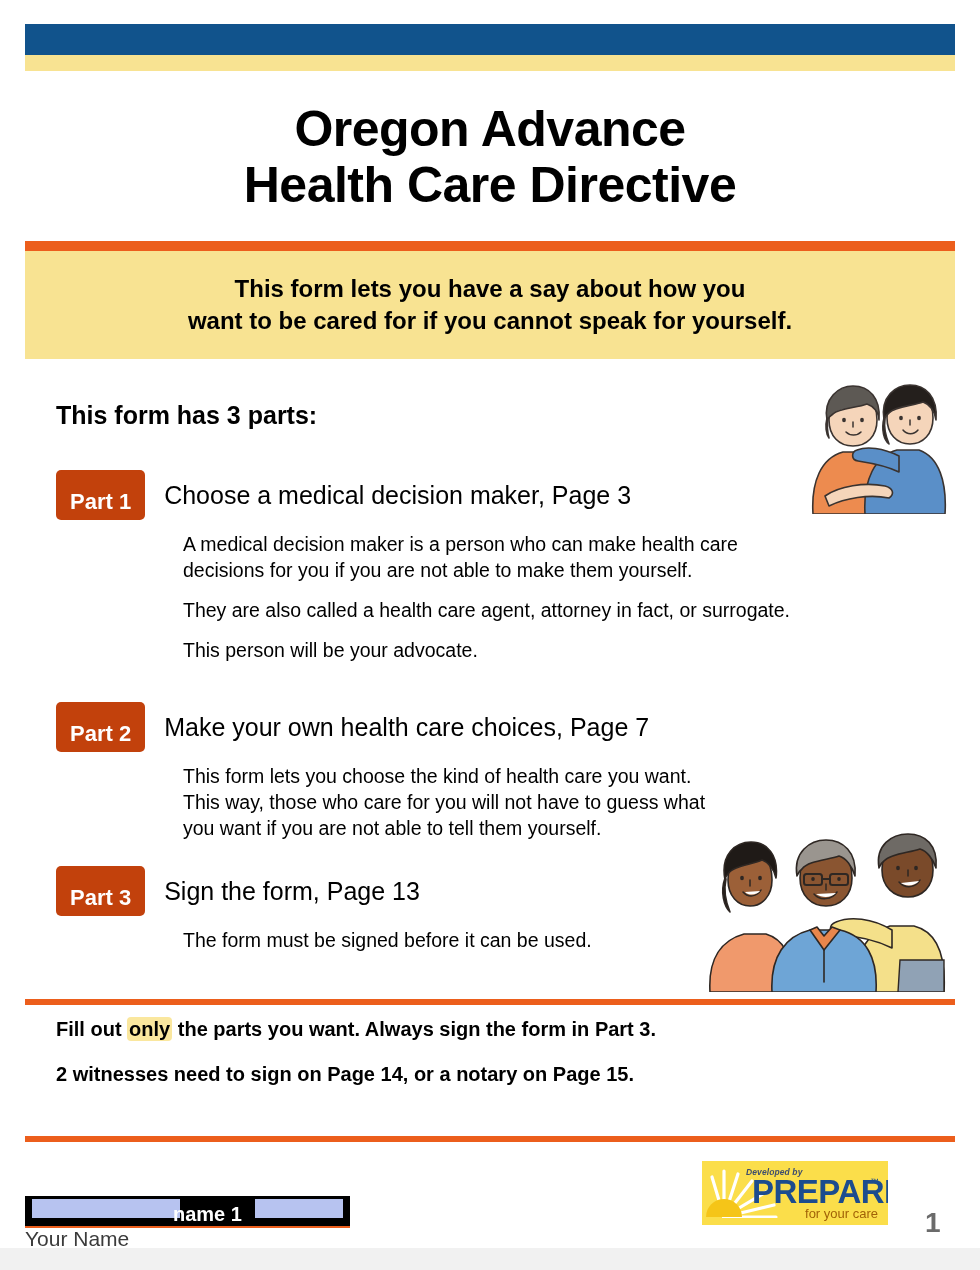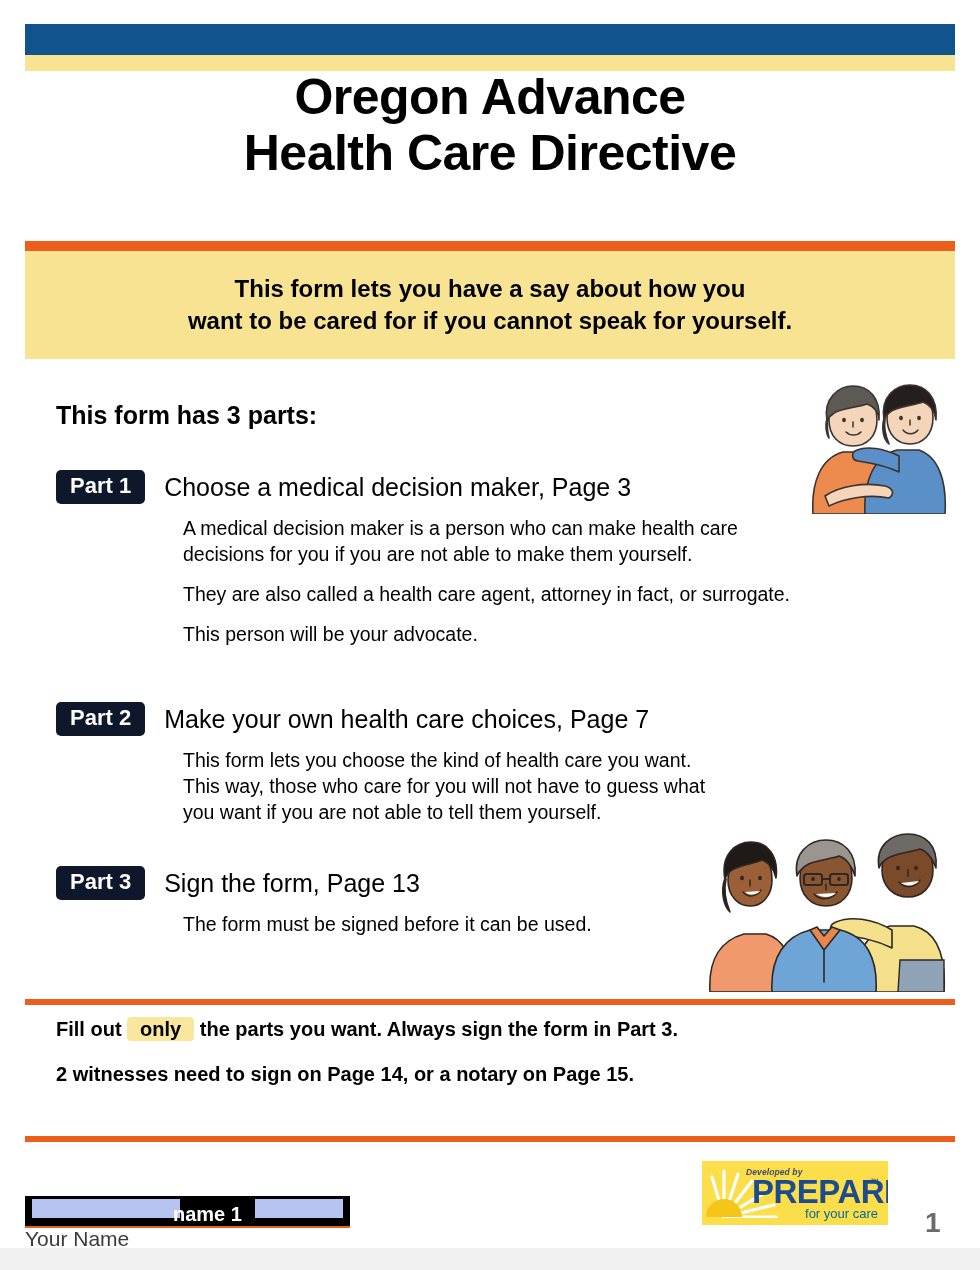--- a/index.html
+++ b/index.html
@@ -34,21 +34,21 @@
   .bar-yellow-top {
     position: absolute;
     left: 25px; top: 55px;
     width: 930px; height: 16px;
     background: #F8E392;
   }
 
   
   .title-wrap {
     position: absolute;
-    left: 25px; top: 69px;
+    left: 25px; top: 101px;
     width: 930px;
     text-align: center;
   }
   .title-line {
     font-size: 50px;
     font-weight: bold;
     line-height: 1.12;
     letter-spacing: -0.5px;
     white-space: nowrap;
   }
@@ -88,26 +88,26 @@
   .part-block { position: absolute; left: 56px; }
   #part-1 { top: 470px; }
   #part-2 { top: 702px; }
   #part-3 { top: 866px; text-align: center; }
 
   .part-row {
     display: flex;
     align-items: center;
   }
   .part-badge {
-    background: #0f172a;
+    background: #c2410c;
     color: #ffffff;
     font-size: 22px;
     font-weight: bold;
     border-radius: 5px;
-    padding: 4px 14px 6px 14px;
+    padding: 20px 14px 6px 14px;
     line-height: 1.1;
     flex: 0 0 auto;
   }
   .part-title {
     font-size: 25px;
     font-weight: normal;
     margin-left: 19px;
     white-space: nowrap;
   }
   .part-body {
@@ -148,21 +148,21 @@
   .note-line {
     font-size: 20px;
     font-weight: bold;
     line-height: 1.2;
     margin-bottom: 21px;
   }
   .note-line:last-child { margin-bottom: 0; margin-top: 10px; }
   .hl {
     background: #FAE79E;
     border-radius: 4px;
-    padding: 1px 13px;
+    padding: 1px 2px;
   }
 
   
   .name-field-wrap {
     position: absolute;
     left: 25px; top: 1196px;
     width: 325px;
   }
   .name-field {
     position: relative;
@@ -233,21 +233,21 @@
   .logo-tm {
     position: absolute;
     left: 168px; top: 16px;
     font-size: 9px;
     color: #1C4C8E;
   }
   .logo-tagline {
     position: absolute;
     right: 10px; bottom: 4px;
     font-size: 13px;
-    color: #0369a1;
+    color: #a16207;
   }
   .logo-url {
     position: absolute;
     left: 702px; top: 1227px;
     width: 186px;
     text-align: center;
     font-size: 11px;
     font-weight: bold;
     color: #1a1a1a;
     margin-top: 24px;

